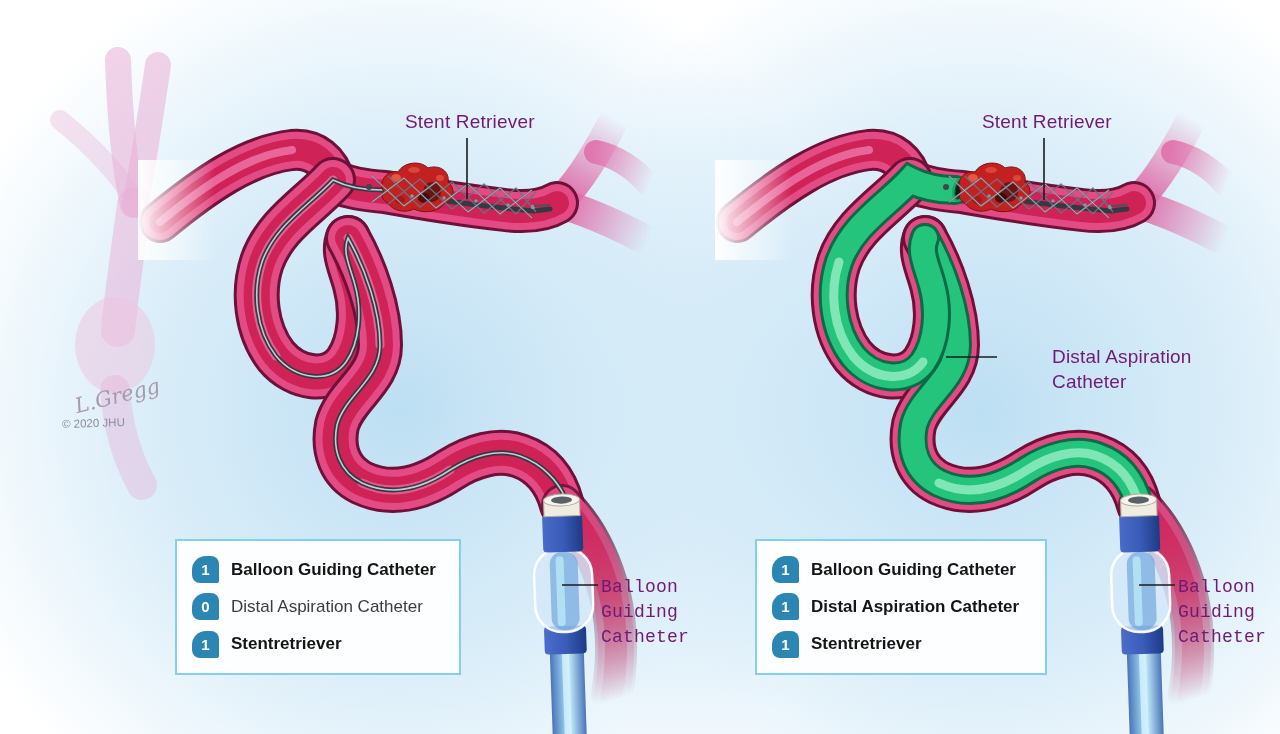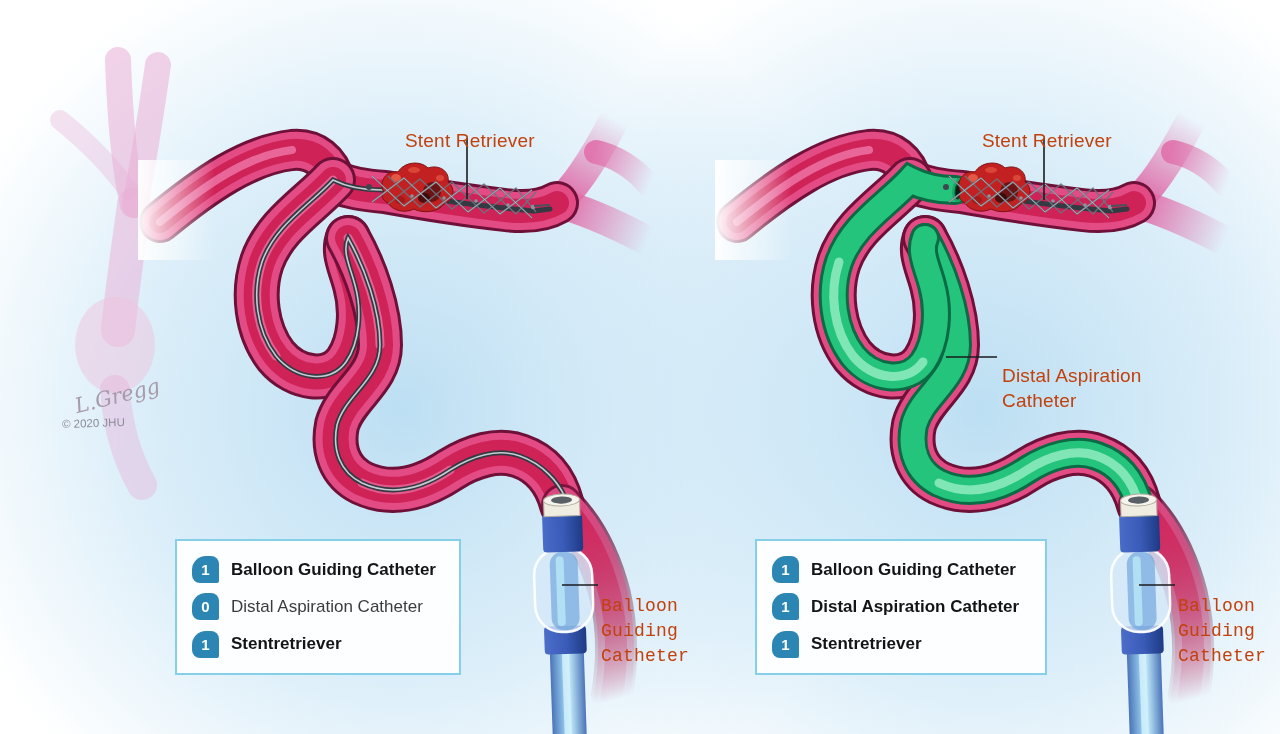--- a/index.html
+++ b/index.html
@@ -1,20 +1,20 @@
 <!DOCTYPE html>
 <html><head>
 <meta charset="utf-8">
 <style>
   html,body{margin:0;padding:0;background:#ffffff;}
   .stage{position:relative;width:1280px;height:734px;overflow:hidden;
          font-family:"Liberation Sans",sans-serif;}
   .stage svg{position:absolute;left:0;top:0;}
-  .label{position:absolute;color:#c2410c;font-size:19px;line-height:1.3;
-         white-space:pre-line;letter-spacing:.2px;margin-top:19px;}
+  .label{position:absolute;color:#701a75;font-size:19px;line-height:1.3;
+         white-space:pre-line;letter-spacing:.2px;}
   .label.small{font-size:18px;line-height:1.38;font-family:Liberation Mono, monospace;}
   .legend{position:absolute;width:286px;height:136px;background:#fdfeff;
           border:2px solid #85d0e8;box-sizing:border-box;
           padding:15px 8px 15px 15px;display:flex;flex-direction:column;gap:10px;}
   .legend.right{width:292px;}
   .lrow{display:flex;align-items:center;gap:12px;height:28px;}
   .badge{width:27px;height:27px;flex:0 0 27px;background:#2c86b4;color:#fff;
          font-size:15px;font-weight:bold;display:flex;align-items:center;
          justify-content:center;border-radius:14px 8px 2px 8px;}
   .llabel{font-size:17px;font-weight:bold;color:#151515;white-space:nowrap;}
@@ -209,21 +209,21 @@
     <line x1="946" y1="357" x2="997" y2="357"></line>
     <line x1="562" y1="585" x2="598" y2="585"></line>
     <line x1="1139" y1="585" x2="1175" y2="585"></line>
   </g>
 </svg>
 
 <div class="label" style="left:405px;top:110px;">Stent Retriever</div>
 
 <div class="label" style="left:982px;top:110px;">Stent Retriever</div>
 
-<div class="label" style="left:1002px;top:345px;">Distal Aspiration
+<div class="label" style="left:1052px;top:345px;">Distal Aspiration
 Catheter</div>
 
 <div class="label small" style="left:601px;top:575px;">Balloon
 Guiding
 Catheter</div>
 
 <div class="label small" style="left:1178px;top:575px;">Balloon
 Guiding
 Catheter</div>
 

